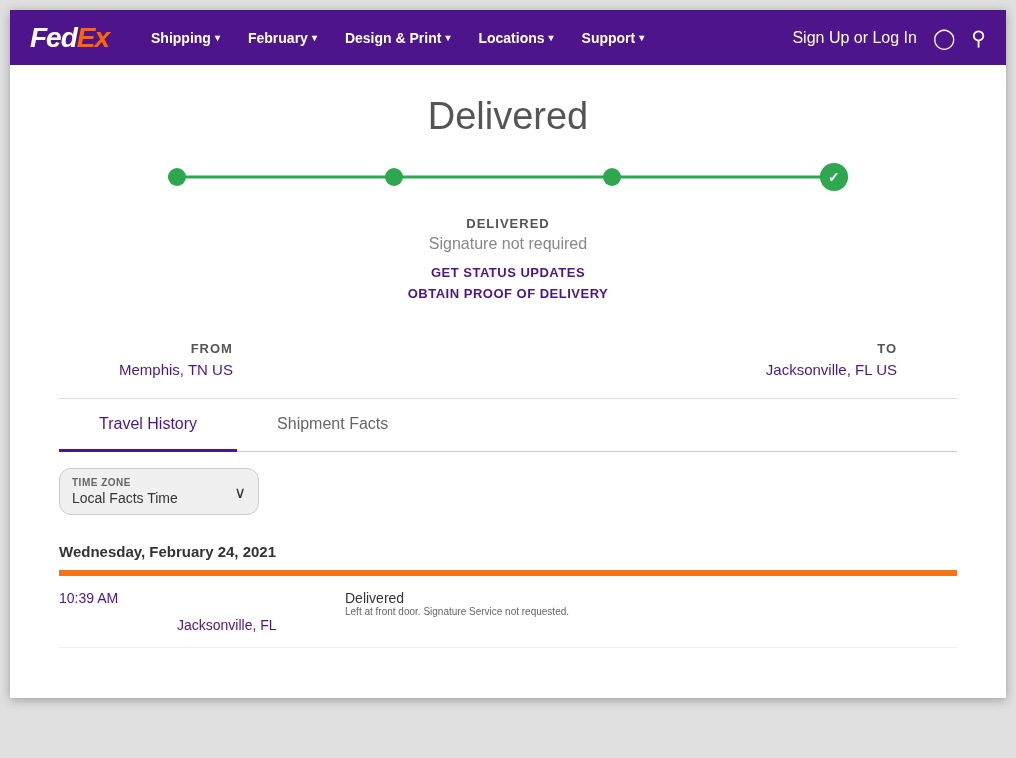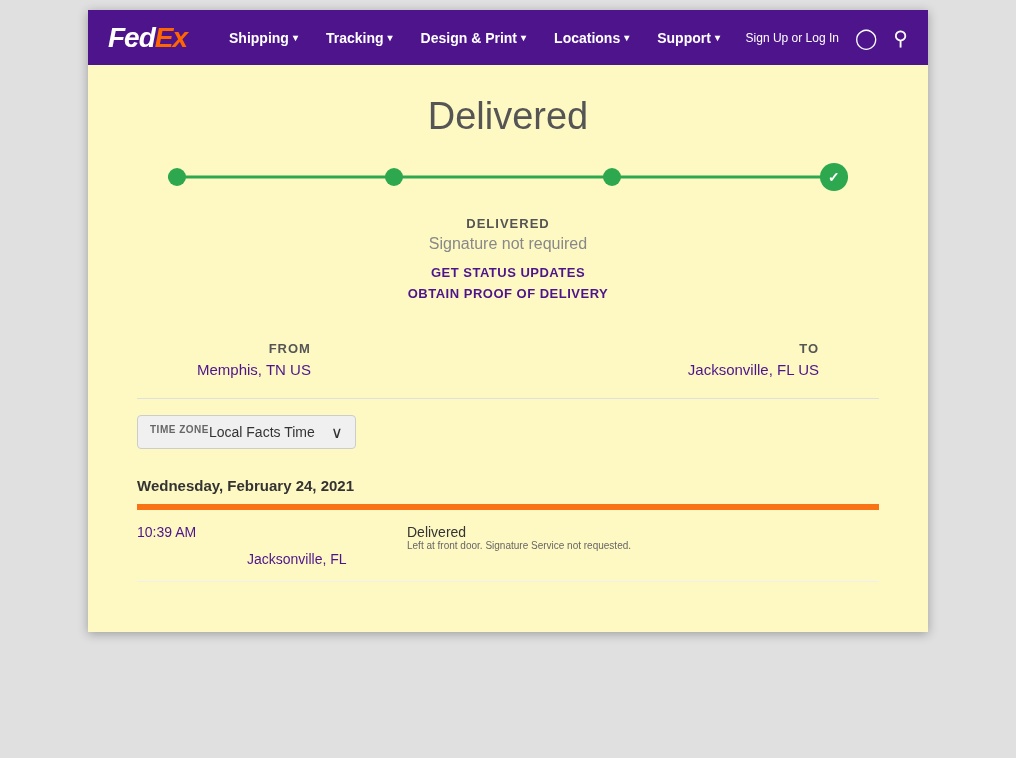--- a/index.html
+++ b/index.html
@@ -6,22 +6,22 @@
     body {
       font-family: Arial, sans-serif;
       background: #e0e0e0;
       display: flex;
       justify-content: center;
       align-items: flex-start;
       min-height: 758px;
       padding: 10px;
     }
     .page-wrapper {
-      width: 840px;
-      background: #fef9c3;
+      width: 996px;
+      background: #ffffff;
       box-shadow: 0 2px 10px rgba(0,0,0,0.3);
     }
 
     
     .nav {
       background: #4d148c;
       display: flex;
       align-items: center;
       padding: 0 20px;
       height: 55px;
@@ -63,21 +63,21 @@
       white-space: nowrap;
     }
     .nav-chevron { font-size: 10px; }
     .nav-right {
       display: flex;
       align-items: center;
       gap: 16px;
     }
     .nav-signin {
       color: #fff;
-      font-size: 12px;
+      font-size: 16px;
       cursor: pointer;
       white-space: nowrap;
     }
     .nav-icon {
       color: #fff;
       font-size: 20px;
       cursor: pointer;
     }
 
     
@@ -209,24 +209,24 @@
     }
     .tab.active {
       color: #4d148c;
       border-bottom: 3px solid #4d148c;
       font-weight: 500;
     }
 
     
     .timezone-selector {
       display: inline-flex;
-      flex-direction: row;
+      flex-direction: column;
       background: #f0f0f0;
       border: 1px solid #ccc;
-      border-radius: 4px;
+      border-radius: 12px;
       padding: 8px 40px 8px 12px;
       margin: 16px 0;
       position: relative;
       cursor: pointer;
       min-width: 200px;
     }
     .timezone-label {
       font-size: 10px;
       font-weight: bold;
       color: #666;
@@ -253,21 +253,21 @@
     .travel-date-header {
       font-size: 15px;
       font-weight: bold;
       color: #333;
       padding: 12px 0 10px;
       border-bottom: 6px solid #f97316;
     }
     .travel-entry {
       display: flex;
       padding: 14px 0;
-      gap: 20px;
+      gap: 28px;
       border-bottom: 1px solid #f0f0f0;
     }
     .travel-time {
       font-size: 14px;
       color: #4d148c;
       min-width: 90px;
     }
     .travel-location {
       font-size: 14px;
       color: #4d148c;
@@ -292,21 +292,21 @@
     <div class="logo">
       <span class="logo-fed">Fed</span>
         <span class="logo-ex">Ex</span>
     </div>
     <div class="nav-items">
       <a class="nav-item">
         <span>Shipping</span>
         <span class="nav-chevron">▾</span>
       </a>
       <a class="nav-item">
-        <span>Tracking</span>
+        <span>February</span>
         <span class="nav-chevron">▾</span>
       </a>
       <a class="nav-item">
         <span>Design &amp; Print</span>
         <span class="nav-chevron">▾</span>
       </a>
       <a class="nav-item">
         <span>Locations</span>
         <span class="nav-chevron">▾</span>
       </a>
@@ -349,20 +349,24 @@
       <div class="from-block">
         <div class="from-to-label">FROM</div>
         <div class="from-to-value">Memphis, TN US</div>
       </div>
       <div class="to-block">
         <div class="from-to-label">TO</div>
         <div class="from-to-value">Jacksonville, FL US</div>
       </div>
     </div>
 
+    <div class="tabs">
+      <div class="tab active">Travel History</div>
+      <div class="tab">Shipment Facts</div>
+    </div>
 
     <div class="travel-history-section">
 
       
       <div class="timezone-selector">
         <span class="timezone-label">TIME ZONE</span>
         <span class="timezone-value">Local Facts Time</span>
         <span class="timezone-chevron">∨</span>
       </div>
 

